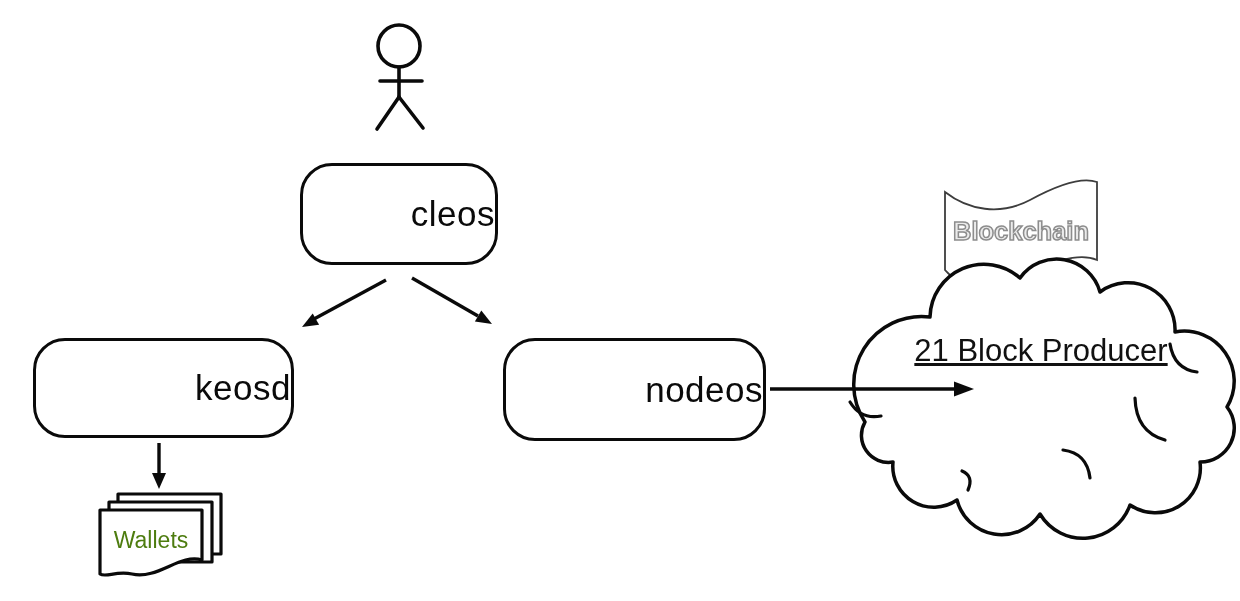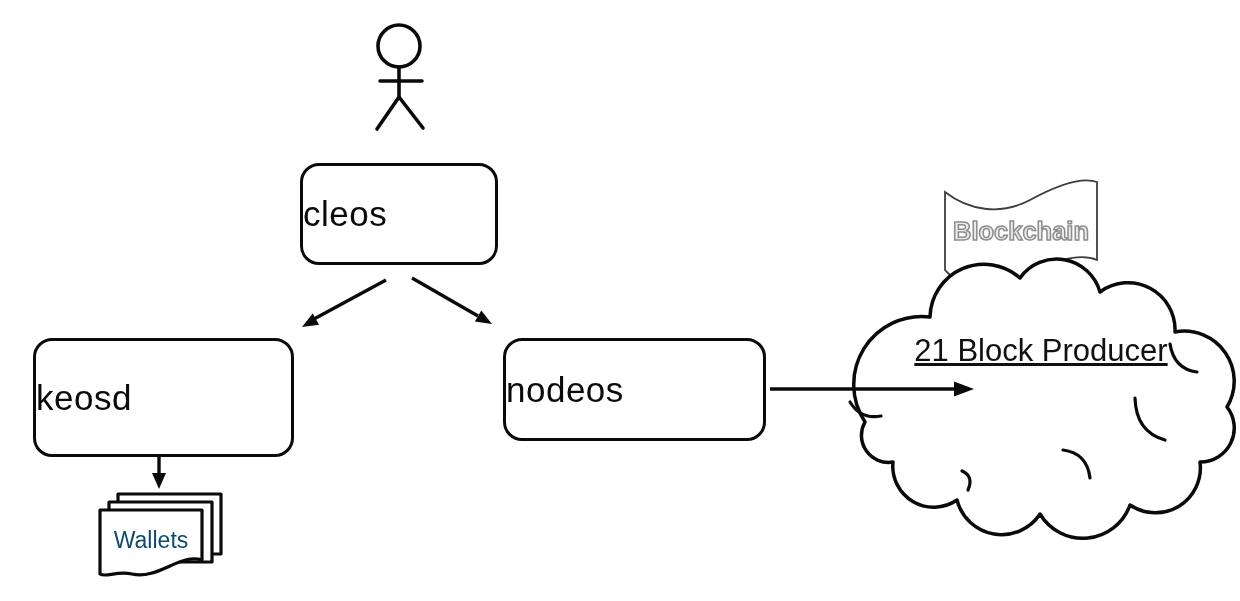--- a/index.html
+++ b/index.html
@@ -7,41 +7,41 @@
     position:relative;
     width:1240px;height:601px;
     background:#ffffff;
     font-family:"Liberation Sans", sans-serif;
     overflow:hidden;
   }
   .shapes{position:absolute;left:0;top:0;width:1240px;height:601px;}
   .node{
     position:absolute;
     border:3.5px solid #0a0a0a;
-    border-radius:19px;
+    border-radius:32px;
     background:#ffffff;
-    display:flex;align-items:center;justify-content:flex-start;
+    display:flex;align-items:center;justify-content:flex-end;
     font-size:35px;color:#0a0a0a;
     box-sizing:border-box;
     letter-spacing:0.5px;
   }
   .node-cleos{left:300px;top:163px;width:198px;height:102px;}
-  .node-keosd{left:33px;top:338px;width:261px;height:119px;}
+  .node-keosd{left:33px;top:338px;width:261px;height:100px;}
   .node-nodeos{left:503px;top:338px;width:263px;height:103px;}
   .cloud-label{
     position:absolute;left:881px;width:320px;
     text-align:center;font-size:31px;color:#111;
     white-space:nowrap;
     text-decoration:underline;
   }
   .cloud-label.line1{top:333px;}
   .cloud-label.line2{top:404px;}
   .wallets-label{
     position:absolute;left:98px;top:527px;width:106px;
-    text-align:center;font-size:23px;color:#0c4a6e;
+    text-align:center;font-size:23px;color:#4d7c0f;
   }
 </style>
 </head>
 <body>
 
 <div class="canvas">
 
   <svg class="shapes" viewBox="0 0 1240 601" xmlns="http://www.w3.org/2000/svg">
 
     <g stroke="#0a0a0a" stroke-width="3.6" fill="none" stroke-linecap="round">

